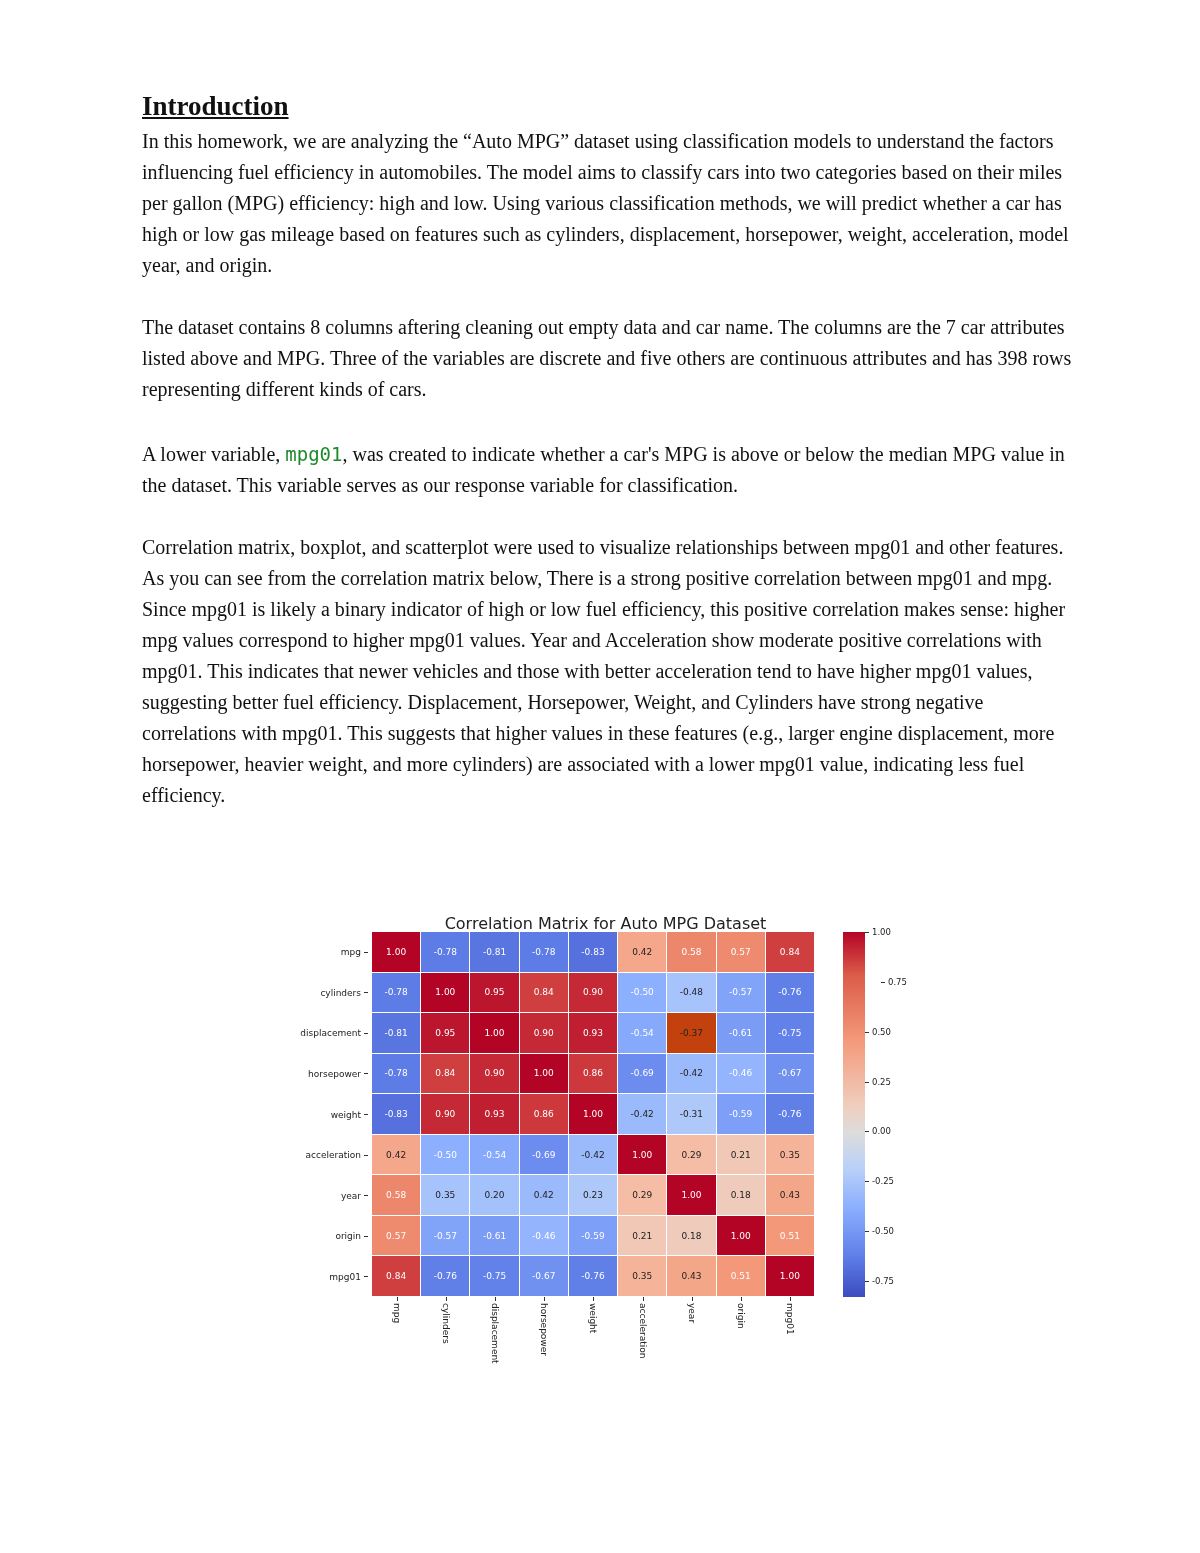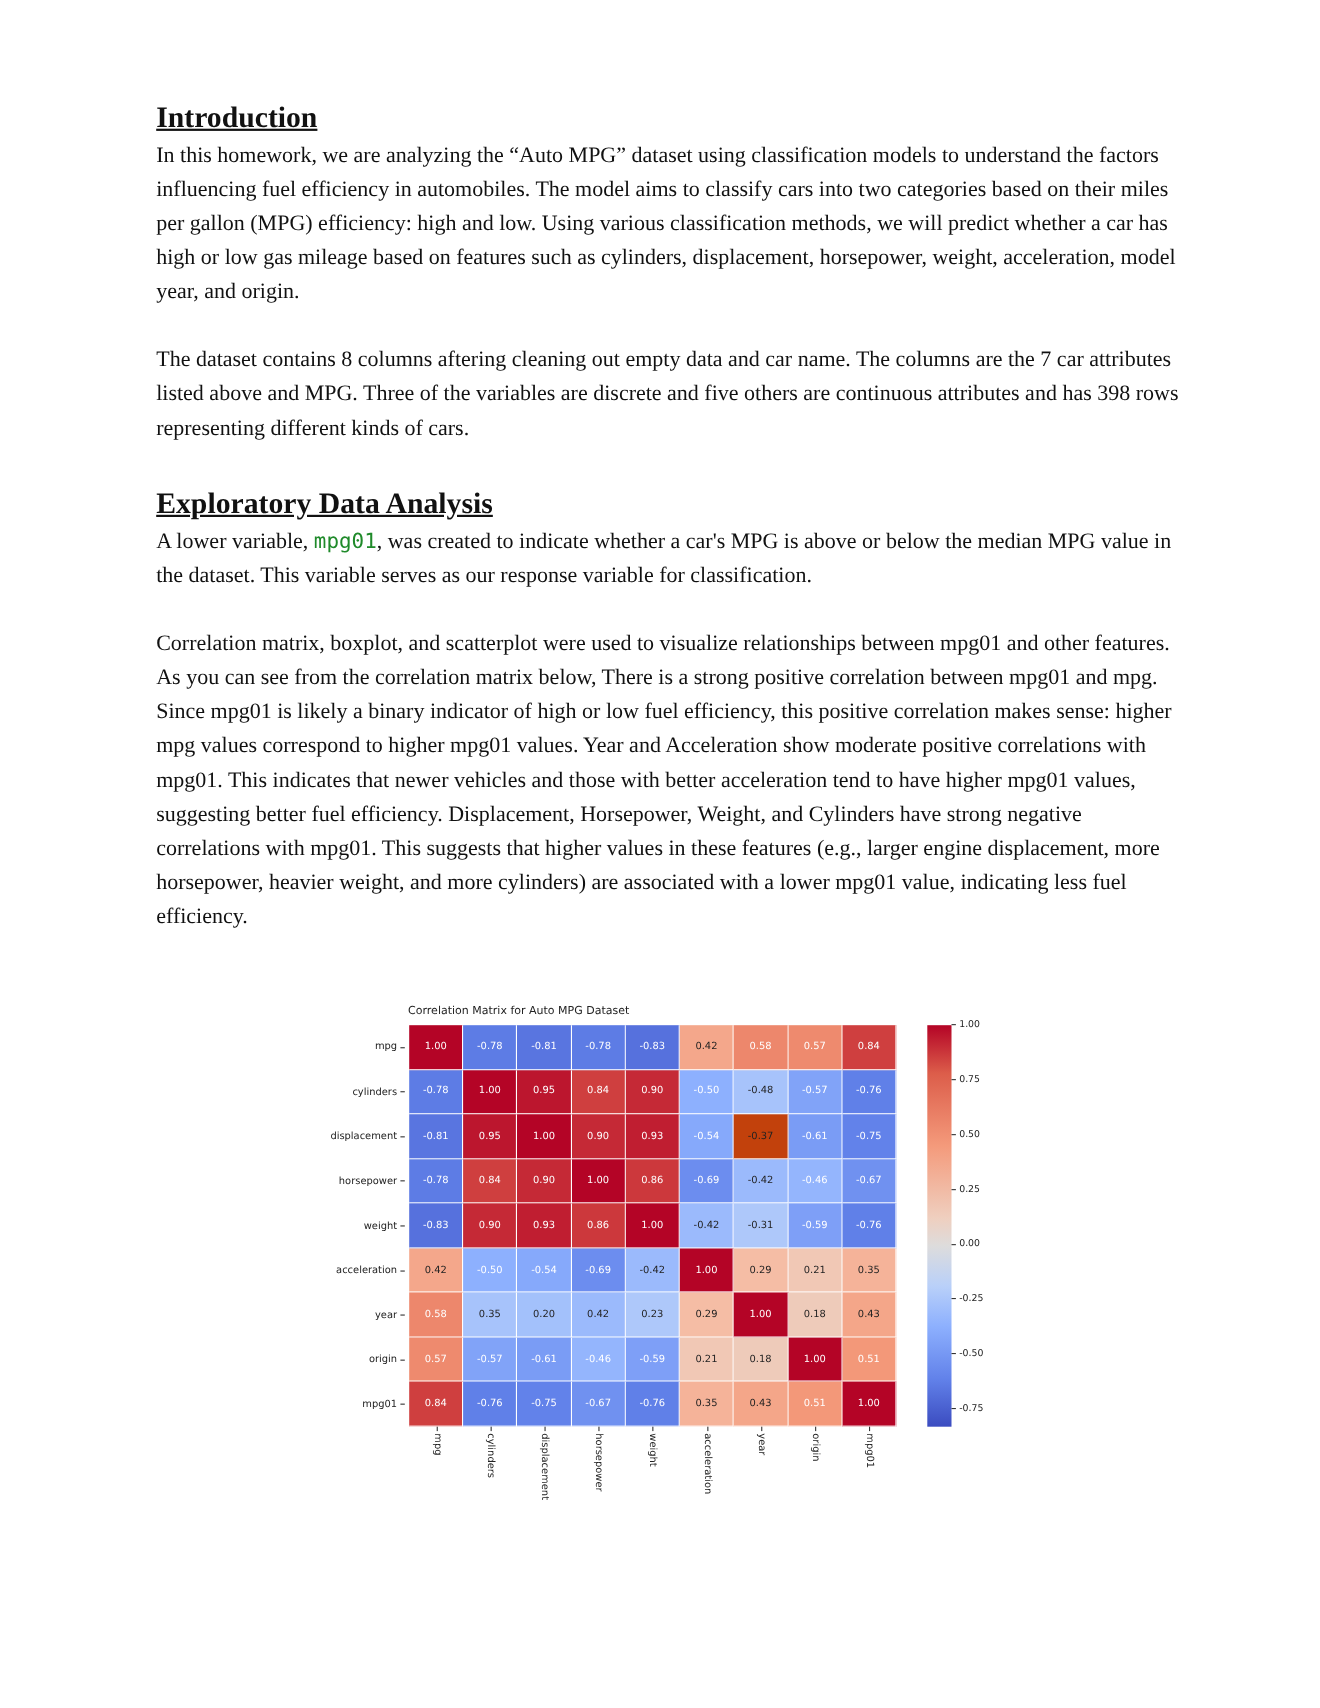--- a/index.html
+++ b/index.html
@@ -7,21 +7,21 @@
          font-family:"Liberation Serif","DejaVu Serif",serif; color:#111; }
   .page { position:absolute; left:142px; top:88px; width:930px; }
   h2 { font-size:27px; font-weight:bold; text-decoration:underline; margin:0 0 2px 0; line-height:36px; }
   p { font-size:20px; line-height:31px; margin:0; }
   .gap { height:31px; }
   .gap2 { height:34px; }
   code.inl { font-family:"DejaVu Sans Mono","Liberation Mono",monospace; color:#1f8a2a; font-size:19px; }
 
   .chart { position:absolute; left:300px; top:912px; width:640px; height:460px;
            font-family:"DejaVu Sans","Liberation Sans",sans-serif; }
-  .chart-title { position:absolute; left:71px; width:443px; top:2px; font-size:10px; color:#222; }
+  .chart-title { position:absolute; left:84px; width:443px; top:2px; text-align:center; font-size:16px; color:#222; }
   .grid { position:absolute; left:72px; top:20px; width:443px; height:365px;
           display:grid; grid-template-columns:repeat(9,1fr); grid-template-rows:repeat(9,1fr); gap:0; }
   .cell { display:flex; align-items:center; justify-content:center; font-size:9px;
           border-right:1.5px solid #fff; border-bottom:1.5px solid #fff; box-sizing:border-box; }
   .ylabels { position:absolute; left:0; top:20px; width:70px; height:365px; display:flex; flex-direction:column; }
   .ylabel { flex:1; display:flex; align-items:center; justify-content:flex-end; font-size:9px; color:#222; padding-right:2px; }
   .ylabel::after { content:""; display:inline-block; width:4px; height:1px; background:#333; margin-left:3px; }
   .xlabels { position:absolute; left:72px; top:385px; width:443px; height:70px; display:flex; }
   .xlabel { flex:1; position:relative; }
   .xlabel span { position:absolute; left:50%; top:6px; transform-origin:0 0; transform:rotate(90deg) translateY(-50%);
@@ -35,21 +35,20 @@
 </style>
 </head>
 <body>
 
 <div class="page">
   <h2>Introduction</h2>
   <p>In this homework, we are analyzing the “Auto MPG” dataset using classification models to understand the factors influencing fuel efficiency in automobiles. The model aims to classify cars into two categories based on their miles per gallon (MPG) efficiency: high and low. Using various classification methods,  we will predict whether a car has high or low gas mileage based on features such as cylinders, displacement, horsepower, weight, acceleration, model year, and origin.</p>
   <div class="gap"></div>
   <p>The dataset contains 8 columns aftering cleaning out empty data and car name. The columns are the 7 car attributes listed above and MPG. Three of the variables are discrete and five others are continuous attributes and has 398 rows representing different kinds of cars.</p>
   <div class="gap2"></div>
-  <h2>Exploratory Data Analysis</h2>
   <p><span>A lower variable, </span><code class="inl">mpg01</code><span>, was created to indicate whether a car's MPG is above or below the median MPG value in the dataset. This variable serves as our response variable for classification.</span></p>
   <div class="gap"></div>
   <p>Correlation matrix, boxplot, and scatterplot were used to visualize relationships between mpg01 and other features. As you can see from the correlation matrix below, There is a strong positive correlation between mpg01 and mpg. Since mpg01 is likely a binary indicator of high or low fuel efficiency, this positive correlation makes sense: higher mpg values correspond to higher mpg01 values. Year and Acceleration show moderate positive correlations with mpg01. This indicates that newer vehicles and those with better acceleration tend to have higher mpg01 values, suggesting better fuel efficiency. Displacement, Horsepower, Weight, and Cylinders have strong negative correlations with mpg01. This suggests that higher values in these features (e.g., larger engine displacement, more horsepower, heavier weight, and more cylinders) are associated with a lower mpg01 value, indicating less fuel efficiency.</p>
 </div>
 
 <div class="chart">
   <div class="chart-title">Correlation Matrix for Auto MPG Dataset</div>
   <div class="ylabels" id="ylabels">
       <div class="ylabel">mpg</div>
       <div class="ylabel">cylinders</div>
@@ -169,21 +168,21 @@
       <div class="xlabel">
         <span>origin</span>
       </div>
       <div class="xlabel">
         <span>mpg01</span>
       </div>
     </div>
   <div class="cbar"></div>
   <div class="cticks" id="cticks">
       <div class="ctick" style="top: 0px;">1.00</div>
-      <div class="ctick" style="top: 49.8634px;">0.75</div>
+      <div class="ctick" style="top: 49.8634px; margin-left: 16px;">0.75</div>
       <div class="ctick" style="top: 99.7268px;">0.50</div>
       <div class="ctick" style="top: 149.59px;">0.25</div>
       <div class="ctick" style="top: 199.454px;">0.00</div>
       <div class="ctick" style="top: 249.317px;">-0.25</div>
       <div class="ctick" style="top: 299.18px;">-0.50</div>
       <div class="ctick" style="top: 349.044px;">-0.75</div>
     </div>
 </div>
 
 </body></html>

